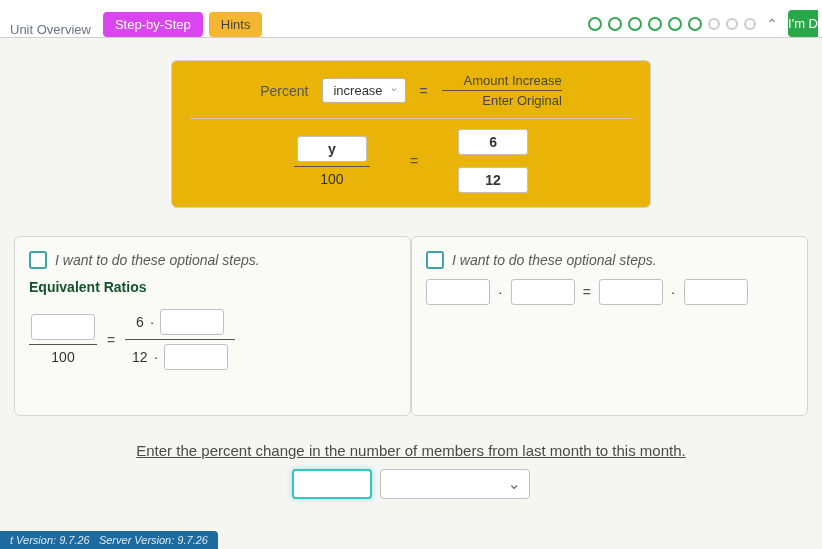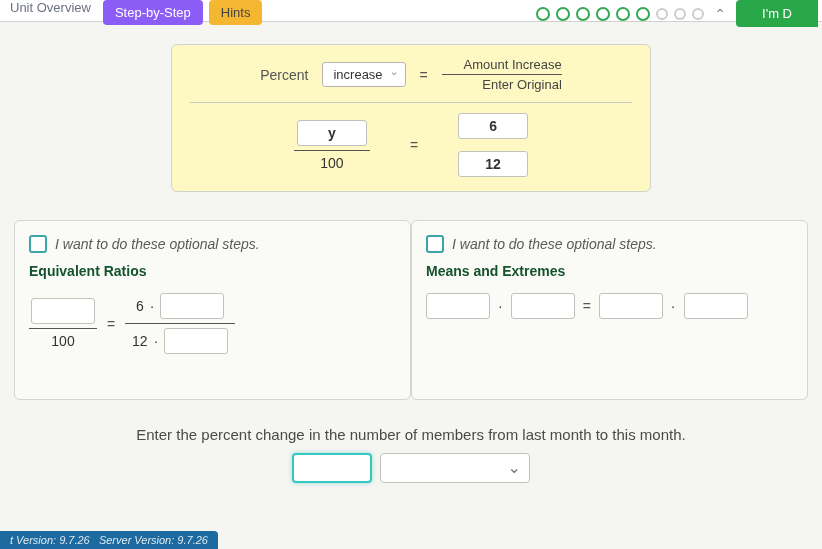--- a/index.html
+++ b/index.html
@@ -6,49 +6,49 @@
 body {
   width: 822px;
   height: 549px;
   font-family: Arial, sans-serif;
   background: #f5f5f2;
   overflow: hidden;
   position: relative;
 }
 .top-nav {
   display: flex;
-  align-items: flex-start;
-  height: 22px;
+  align-items: flex-end;
+  height: 38px;
   background: #fff;
   border-bottom: 1px solid #d0d0d0;
   padding: 0 4px;
   gap: 6px;
 }
 .nav-link { color:#6b7280; font-size:13px; padding:0 6px; }
 .nav-btn {
-  background:#8b5cf6; color:#fff; font-size:13px;
+  background:#d946ef; color:#fff; font-size:13px;
   padding:5px 12px; border-radius:4px; border:none; cursor:pointer;
 }
 .hints-btn {
   background:#f5b731; color:#444; font-size:13px;
   padding:5px 12px; border-radius:4px; border:none; cursor:pointer;
 }
 .progress-dots { display:flex; gap:6px; margin-left:auto; align-items:center; }
 .dot { width:14px; height:14px; border-radius:50%; border:2px solid #33a852; }
 .dot.small { width:12px; height:12px; border-color:#ccc; }
 .caret { font-size:14px; color:#888; margin:0 4px; }
-.done-btn { background:#29a84a; color:#fff; font-size:13px; padding:6px 26px; border:none; border-radius:4px 0 0 4px; }
+.done-btn { background:#29a84a; color:#fff; font-size:13px; padding:6px 0; border:none; border-radius:4px 0 0 4px; }
 
 .formula-box {
   margin: 22px auto 0;
   width: 480px;
   border: 1px solid #d2d2cc;
   border-radius: 6px;
   padding: 12px 18px 14px;
-  background:#fef9c3;
+  background:#eab308;
 }
 .formula-row1 {
   display:flex; align-items:center; justify-content:center; gap:14px;
   border-bottom:1px solid #c9c9c3; padding-bottom:10px; margin-bottom:10px;
 }
 .percent-lbl { color:#555; font-size:14px; }
 .select-box {
   border:1px solid #b5b5b0; background:#fff; border-radius:3px;
   padding:4px 22px 4px 10px; font-size:13px; color:#333; font-weight:normal;
   position:relative; display:inline-block;
@@ -86,21 +86,21 @@
   width:64px; height:26px;
 }
 .small-line { width:68px; border-top:1px solid #555; }
 .static-num { font-size:14px; color:#333; }
 .mult-row { display:flex; align-items:center; gap:6px; font-size:14px; color:#333; }
 
 .means-row { display:flex; align-items:center; gap:8px; }
 .dot-op { color:#333; font-size:14px; }
 
 .prompt {
-  text-align:center; color:#4a4a4a; font-size:15px; margin-top:26px;
+  text-align:center; color:#4a4a4a; font-size:15px; margin-top:26px;text-decoration:underline;
 }
 .answer-row {
   display:flex; justify-content:center; gap:8px; margin-top:10px; align-items:center;
 }
 .answer-input {
   width:80px; height:30px; border:2px solid #37c7c2; border-radius:4px; background:#fff;
   box-shadow:0 0 4px rgba(55,199,194,.5);
 }
 .answer-select {
   width:150px; height:30px; border:1px solid #c2c2bc; border-radius:4px; background:#fff;
@@ -189,21 +189,20 @@
         </div>
       </div>
     </div>
   </div>
 
   <div class="panel">
     <div class="opt-row">
       <div class="chk"></div>
       <span class="opt-text">I want to do these optional steps.</span>
     </div>
-    <div class="panel-title">Means and Extremes</div>
     <div class="means-row">
       <div class="input-box"></div>
       <span class="dot-op">·</span>
       <div class="input-box"></div>
       <span class="eq">=</span>
       <div class="input-box"></div>
       <span class="dot-op">·</span>
       <div class="input-box"></div>
     </div>
   </div>

